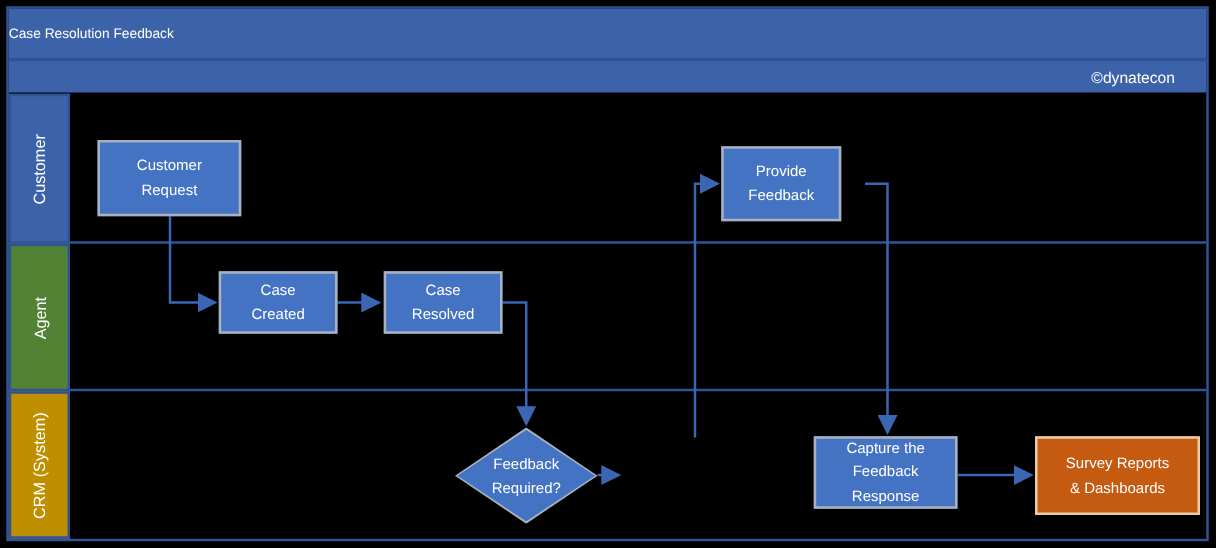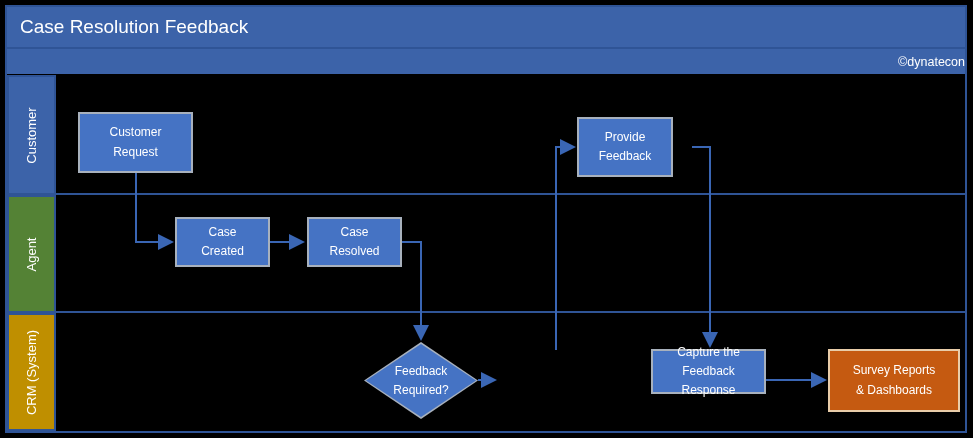--- a/index.html
+++ b/index.html
@@ -12,25 +12,25 @@
   }
   #frame{
     position:absolute;left:5px;top:5px;width:958px;height:424px;
     border:2px solid var(--frame,#2F5496);
   }
   .band{
     position:absolute;left:7px;width:958px;
     background:var(--band-blue,#3C63A9);
     box-sizing:border-box;color:var(--text,#fff);
   }
-  #title-band{top:7px;height:40px;line-height:40px;padding-left:13px;font-size:19px;}
+  #title-band{top:7px;height:40px;line-height:40px;font-size:11px;}
   #watermark-band{
     top:47px;height:27px;border-top:2px solid var(--frame,#2F5496);
     display:flex;align-items:center;justify-content:flex-end;
-    padding-right:0;font-size:12.5px;
+    padding-right:25px;font-size:12.5px;
   }
   .lane-divider{
     position:absolute;left:7px;width:958px;height:2px;
     background:var(--frame,#2F5496);
   }
   .lane-label{
     position:absolute;left:7px;width:49px;box-sizing:border-box;
     border:2px solid var(--frame,#2F5496);
     display:flex;align-items:center;justify-content:center;
     color:var(--text,#fff);font-size:13px;
@@ -48,21 +48,21 @@
     border:2px solid var(--node-border,#A8B1BD);
     color:var(--text,#fff);font-size:12px;line-height:1.6;
     display:flex;align-items:center;justify-content:center;
     text-align:center;white-space:pre-line;
   }
   #node-customer-request{left:78px;top:112px;width:115px;height:61px;}
   #node-case-created{left:175px;top:217px;width:95px;height:50px;}
   #node-case-resolved{left:307px;top:217px;width:95px;height:50px;}
   #node-send-email{left:498px;top:350px;width:115px;height:62px;}
   #node-provide-feedback{left:577px;top:117px;width:96px;height:60px;}
-  #node-capture-response{left:651px;top:349px;width:115px;height:45px;}
+  #node-capture-response{left:651px;top:349px;width:115px;height:58px;}
   #node-survey-reports{
     left:828px;top:349px;width:132px;height:63px;
     background:var(--orange,#C55A11);border-color:var(--orange-border,#E9CDA9);
   }
   #node-feedback-required{
     position:absolute;left:364px;top:342px;width:114px;height:77px;
     color:var(--text,#fff);font-size:12px;line-height:1.55;
   }
   .diamond-outer,.diamond-inner{
     position:absolute;

